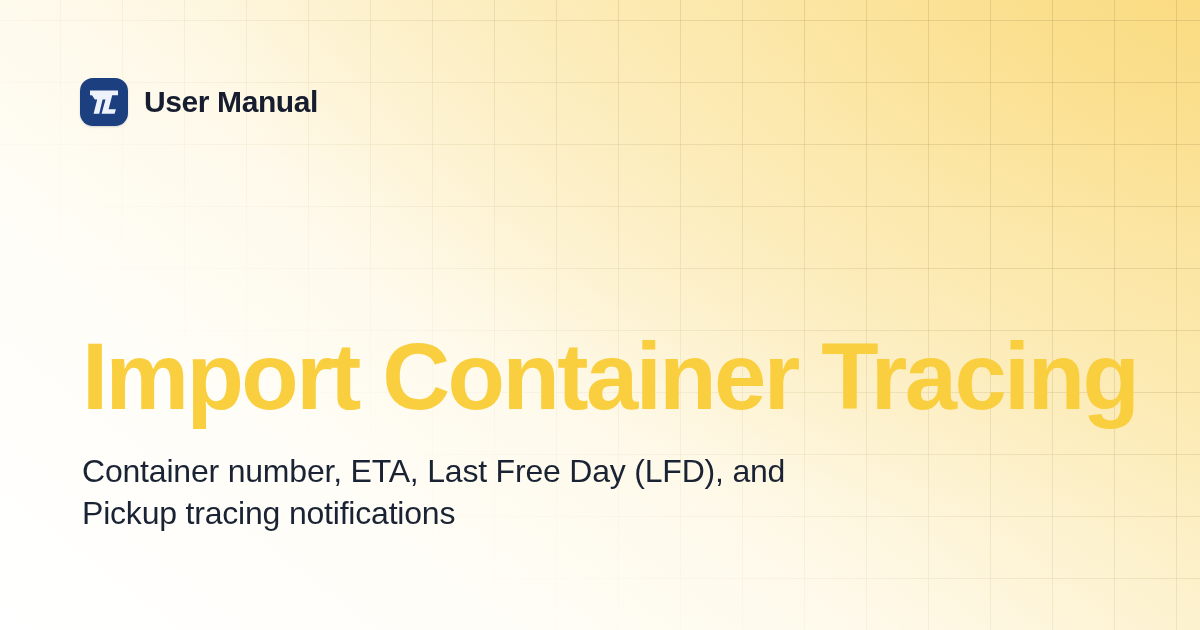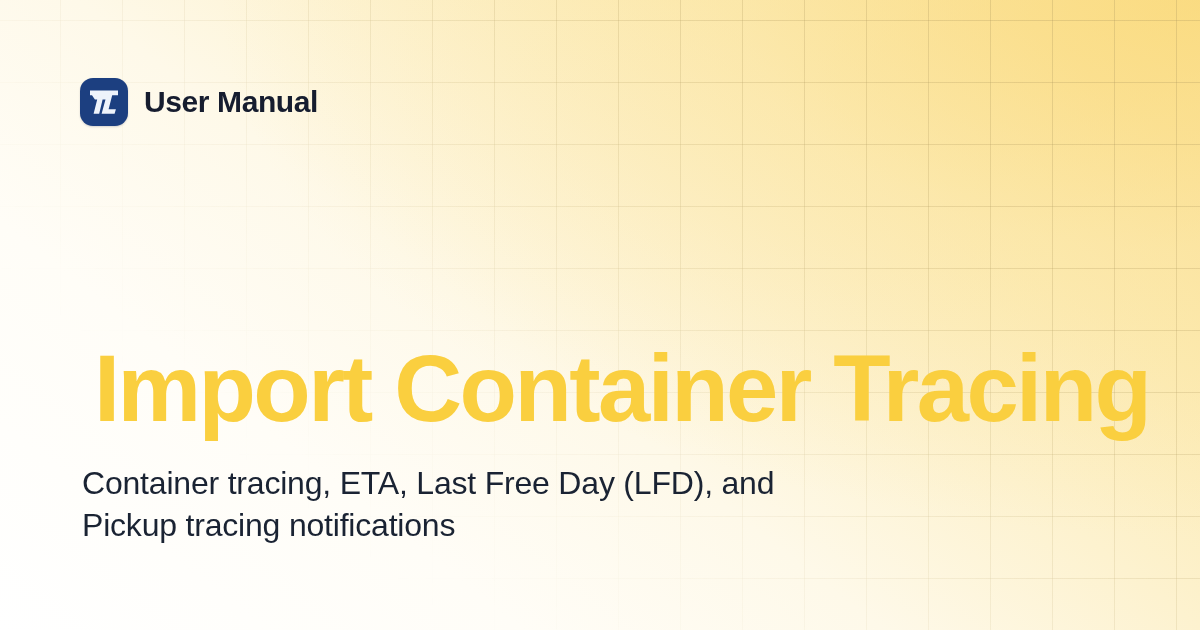--- a/index.html
+++ b/index.html
@@ -119,21 +119,21 @@
 
   
   .hero {
     position: absolute;
     left: 82px;
     top: 330px;
     right: 70px;
   }
 
   .hero-title {
-    margin: 12px;
+    margin: 0;
     font-size: 94px;
     font-weight: bold;
     line-height: 1.0;
     letter-spacing: -2.6px;
     color: #facf3f;
     white-space: nowrap;
   }
 
   .hero-subtitle {
     margin: 26px 0 0 0;
@@ -165,19 +165,19 @@
           <path d="M1 1.5 H29 V6.3 H23.2 L19.6 20.2 H26.9 L25.6 24.8 H12.6 L16.5 10.6 H13.6 L10.2 24.8 H4.6 L8.2 10.6 H5.9 L3.0 6.3 H1 Z" fill="#eef3fb"></path>
           <path d="M6.4 7.9 H12.0 L8.9 20.5 H3.4 Z" fill="#ffffff" opacity="0.0"></path>
         </svg>
       </div>
       <div class="brand-label">User Manual</div>
     </div>
 
     <div class="hero">
       <h1 class="hero-title">Import Container Tracing</h1>
       <p class="hero-subtitle">
-        <span class="sub-line">Container tracing, ETA, Last Free Day (LFD), and</span>
+        <span class="sub-line">Container number, ETA, Last Free Day (LFD), and</span>
         <span class="sub-line">Pickup tracing notifications</span>
       </p>
     </div>
 
   </div>
 </div>
 
 </body></html>

